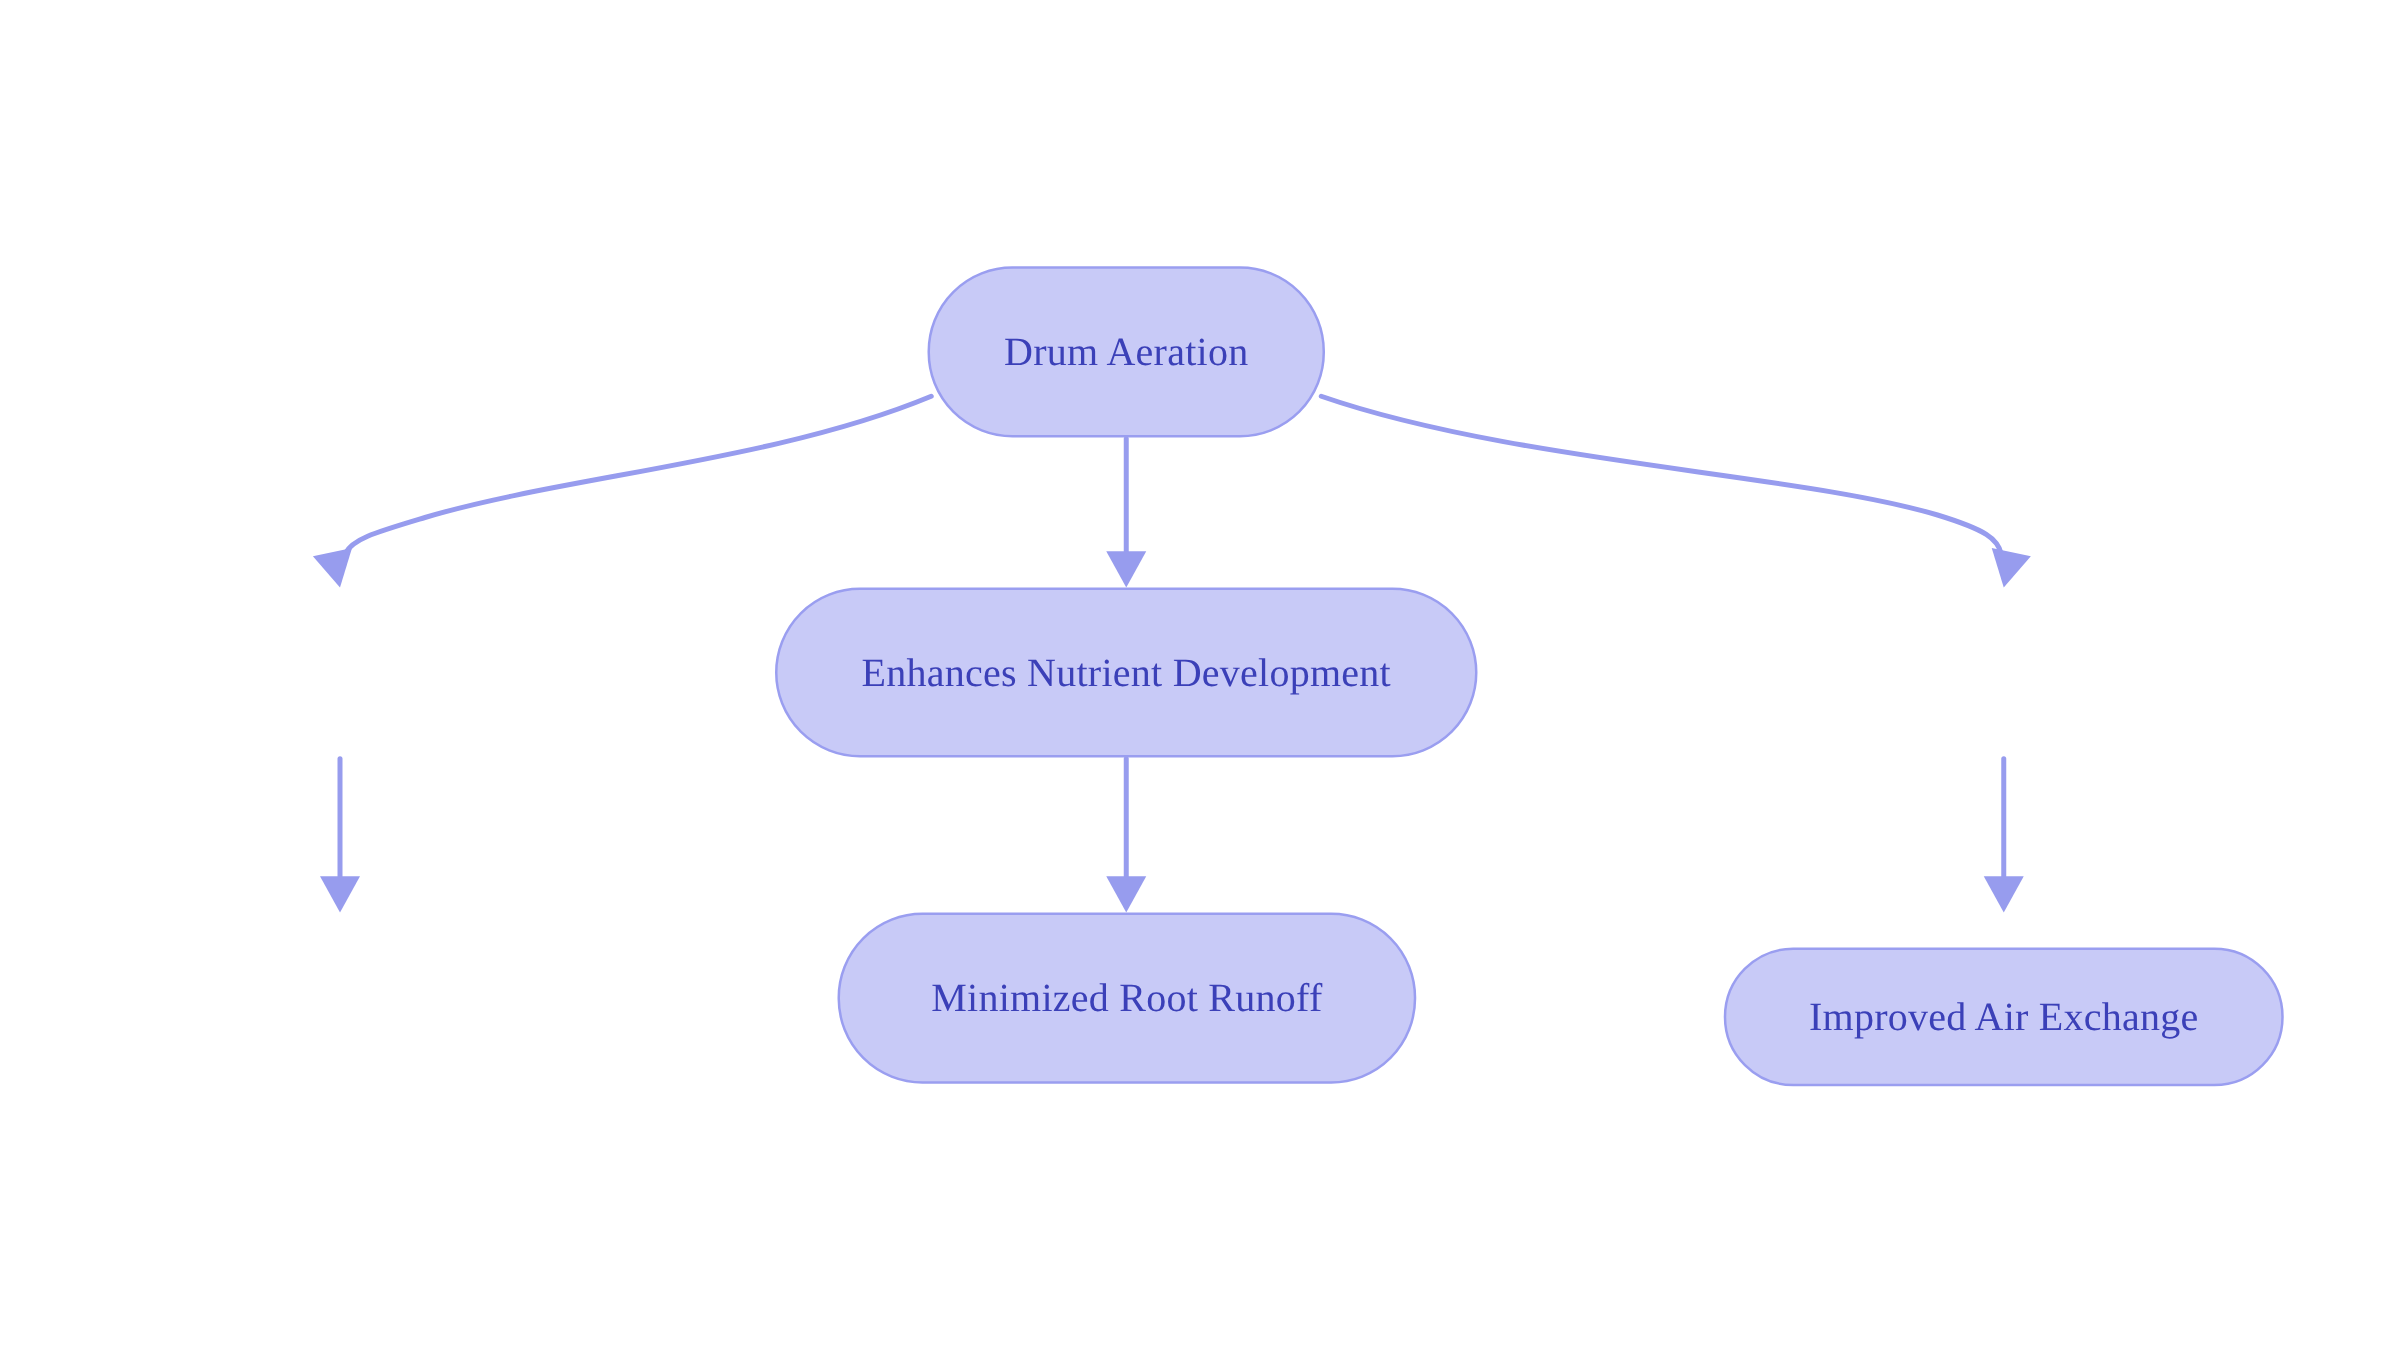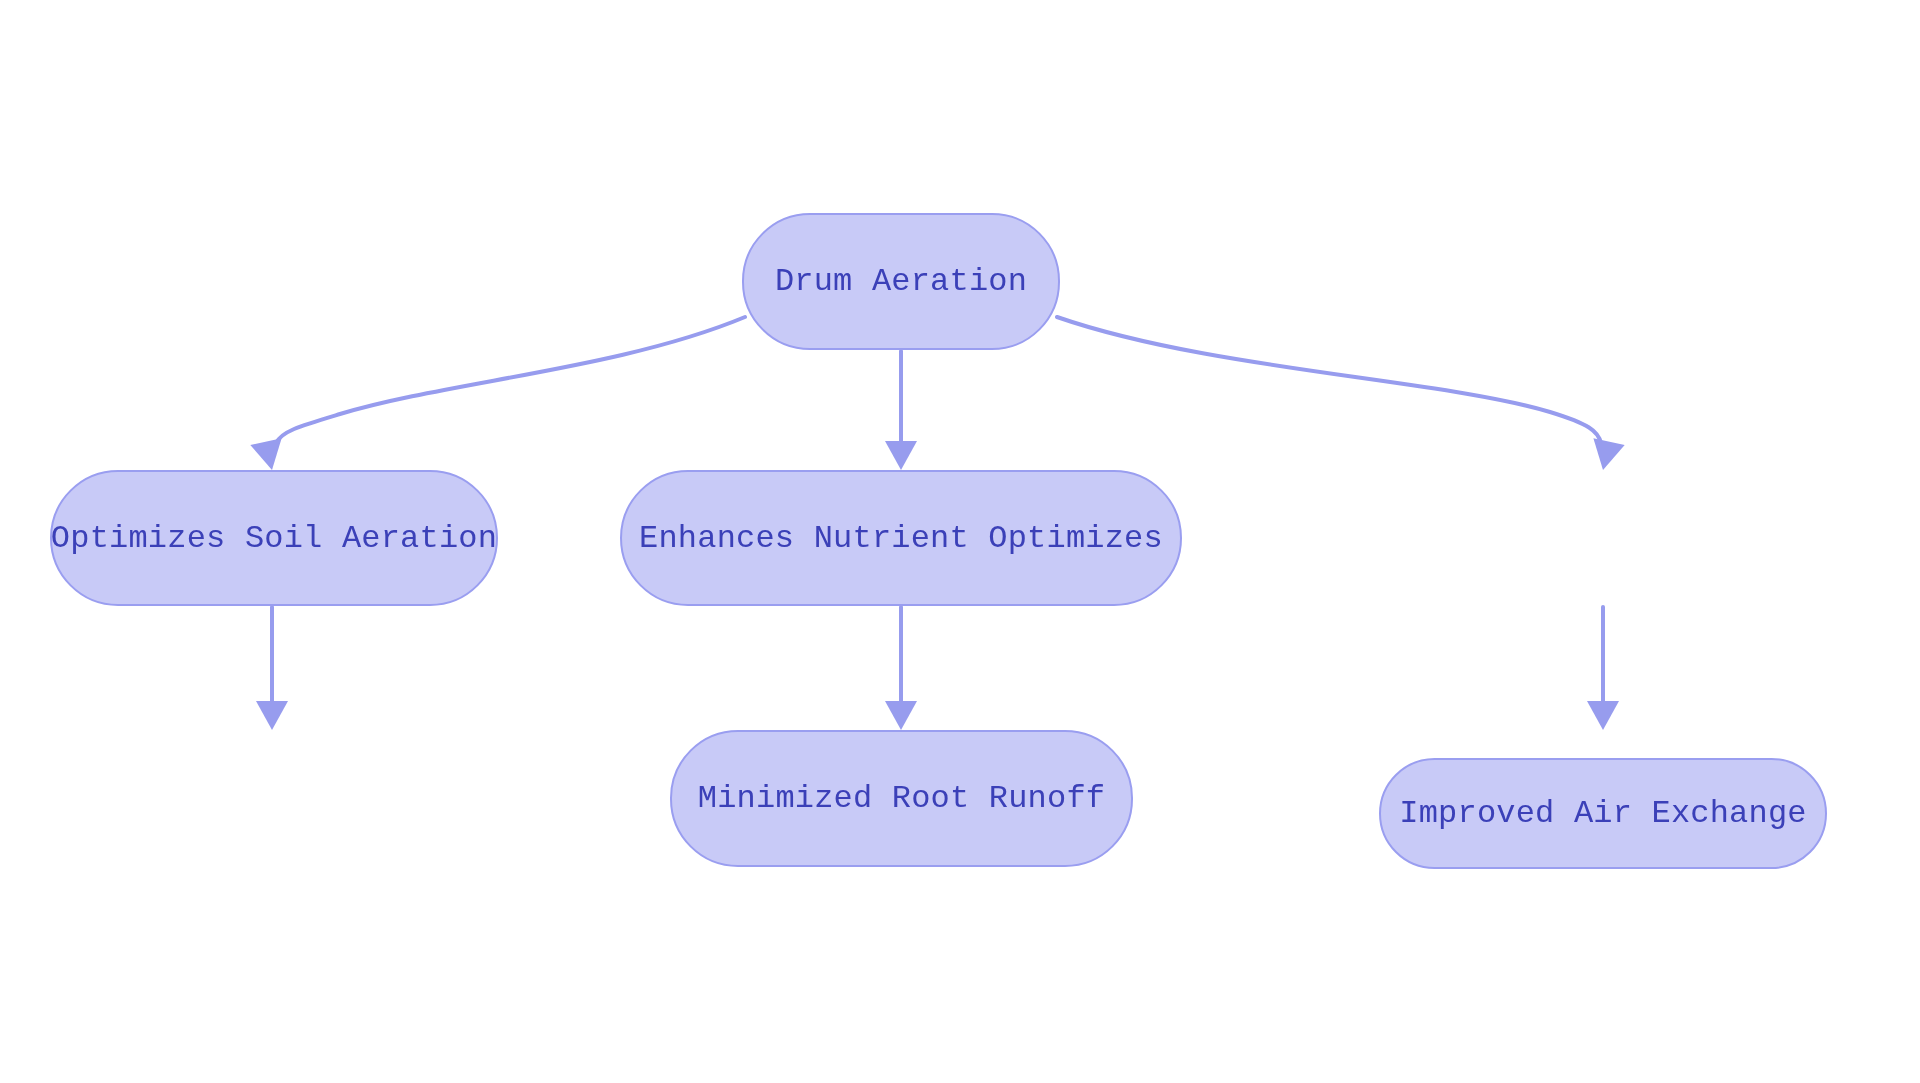--- a/index.html
+++ b/index.html
@@ -8,21 +8,21 @@
     --node-border:#9a9ef0;
     --edge:#979cee;
     --text:#3b40b8;
   }
   html,body{margin:0;padding:0;background:var(--bg);}
   #canvas{
     position:relative;
     width:1920px;height:1083px;
     background:var(--bg);
     overflow:hidden;
-    font-family:Liberation Mono, monospace;
+    font-family:Liberation Serif, serif;
     text-align:center;
   }
   #edge-layer{
     position:absolute;left:0;top:0;width:1920px;height:1083px;
   }
   .edge{
     fill:none;
     stroke:var(--edge);
     stroke-width:4;
     stroke-linecap:round;
@@ -66,17 +66,16 @@
     <polygon class="arrow" points="256,701 288,701 272,730"></polygon>
 
     <path class="edge" d="M 901 607 L 901 702"></path>
     <polygon class="arrow" points="885,701 917,701 901,730"></polygon>
 
     <path class="edge" d="M 1603 607 L 1603 702"></path>
     <polygon class="arrow" points="1587,701 1619,701 1603,730"></polygon>
   </svg>
 
 <div class="node" style="left: 742px; top: 213px; width: 318px; height: 137px;">Drum Aeration</div>
-    <div class="node" style="left: 50px; top: 470px; width: 448px; height: 136px;">Optimizes Soil Aeration</div>
-    <div class="node" style="left: 620px; top: 470px; width: 562px; height: 136px;">Enhances Nutrient Optimizes</div>
+    <div class="node" style="left: 620px; top: 470px; width: 562px; height: 136px;">Enhances Nutrient Development</div>
     <div class="node" style="left: 670px; top: 730px; width: 463px; height: 137px;">Minimized Root Runoff</div>
     <div class="node" style="left: 1379px; top: 758px; width: 448px; height: 111px;">Improved Air Exchange</div>
   </div>
 
 </body></html>

